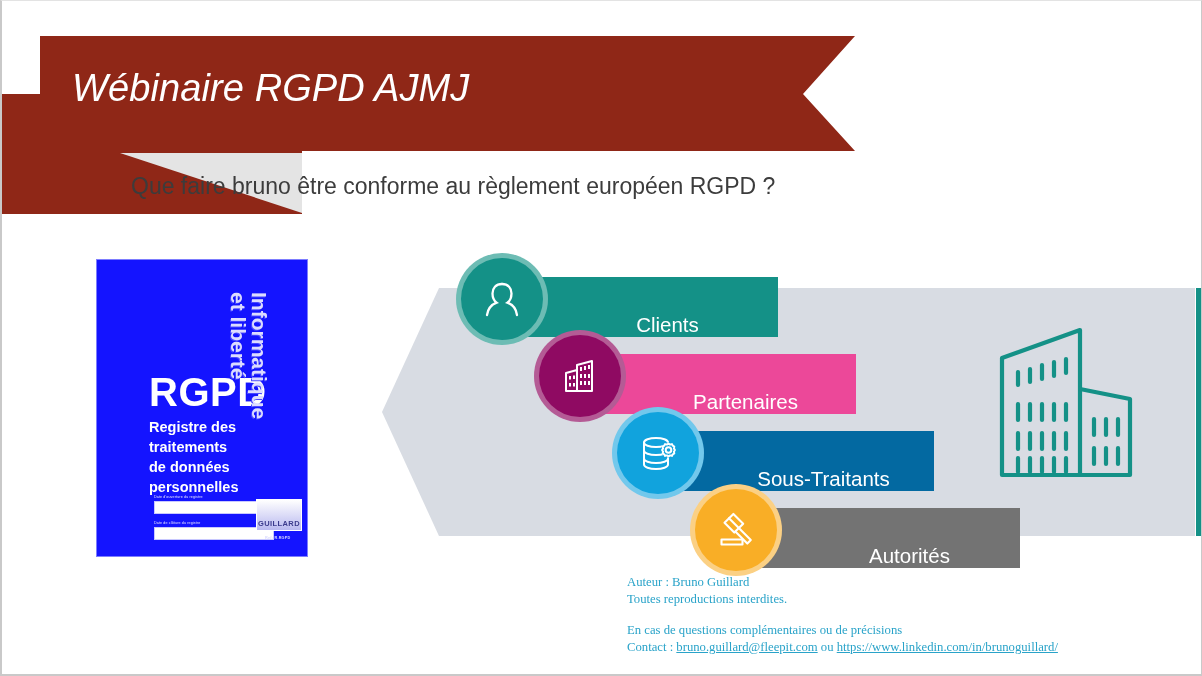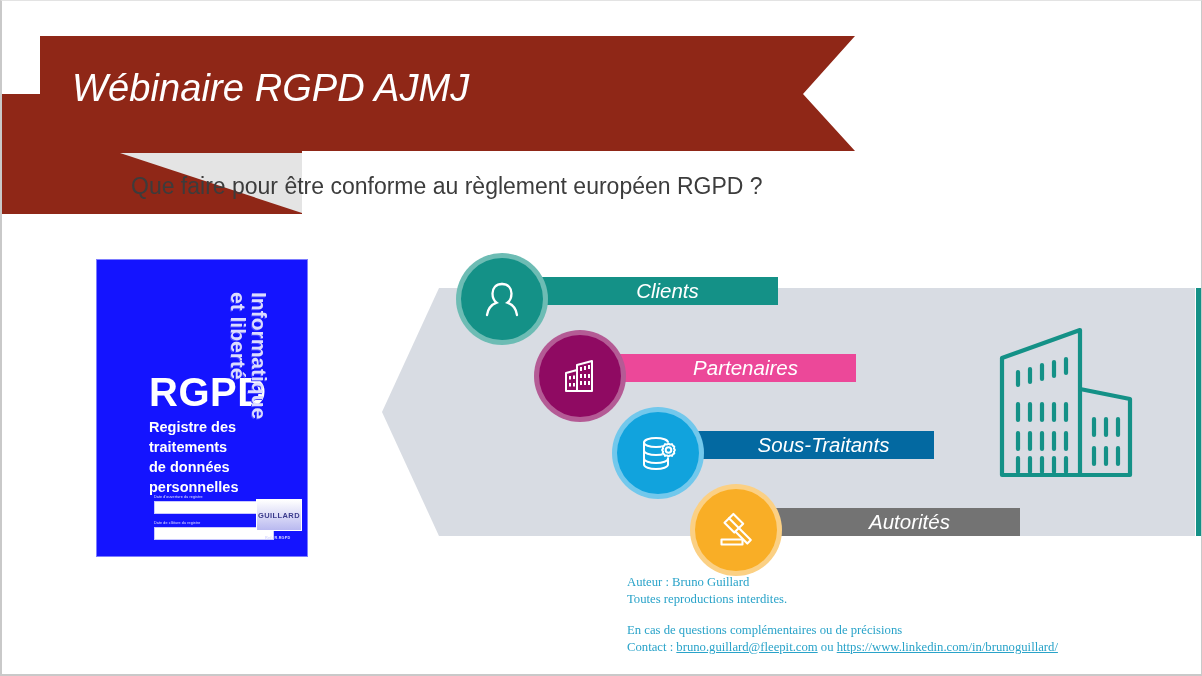--- a/index.html
+++ b/index.html
@@ -77,37 +77,36 @@
   }
   #logo-box{
     position:absolute;left:253px;top:497px;
     width:46px;height:32px;
     background:linear-gradient(#ffffff,#b9b9f0);
     border:1px solid #ffffff;box-sizing:border-box;
     display:flex;align-items:flex-end;justify-content:center;
   }
   #logo-text{
     font-size:7.5px;font-weight:bold;color:#3a3a8c;letter-spacing:.4px;
-    padding-bottom:10px;
+    padding-bottom:2px;
   }
   #ref-text{
     position:absolute;left:262px;top:533px;
     font-size:3.8px;color:#d8d8ff;font-weight:bold;letter-spacing:.2px;
   }
 
   
   #diagram{position:absolute;left:378px;top:255px;width:824px;height:300px;}
   #arrow-svg{position:absolute;left:0;top:0;}
 
   .callout{position:absolute;height:44px;}
   .callout-bar{
-    position:absolute;top:0;height:28px;
-    display:flex;align-items:center;
-    box-sizing:border-box;
-    font-style:italic;
+    position:absolute;top:0;height:60px;
+    display:flex;align-items:flex-end;
+    box-sizing:border-box;
   }
   .callout-label{
     color:#ffffff;font-size:20.5px;font-weight:400;
     white-space:nowrap;
   }
   .callout-circle{
     position:absolute;top:-19px;left:0;
     width:82px;height:82px;border-radius:50%;
     display:flex;align-items:center;justify-content:center;
     box-sizing:border-box;
@@ -133,21 +132,21 @@
       <polygon points="0,93 38,93 38,213 0,213" fill="#8f2717"></polygon>
       <polygon points="0,150 300,150 300,213 0,213" fill="#8f2717"></polygon>
 
       <polygon points="118,152 300,152 300,212" fill="#e4e4e4"></polygon>
 
       <polygon points="38,35 853,35 801,93 853,150 38,150" fill="#8f2717"></polygon>
     </svg>
     <div id="title-text">Wébinaire RGPD AJMJ</div>
   </div>
 
-  <div id="subtitle-text">Que faire pour être conforme au règlement européen RGPD ?</div>
+  <div id="subtitle-text">Que faire bruno être conforme au règlement européen RGPD ?</div>
 
   <div id="book">
 
     <div id="book-title">RGPD</div>
 
     <div id="book-sub">Registre des
 traitements
 de données
 personnelles</div>
 

